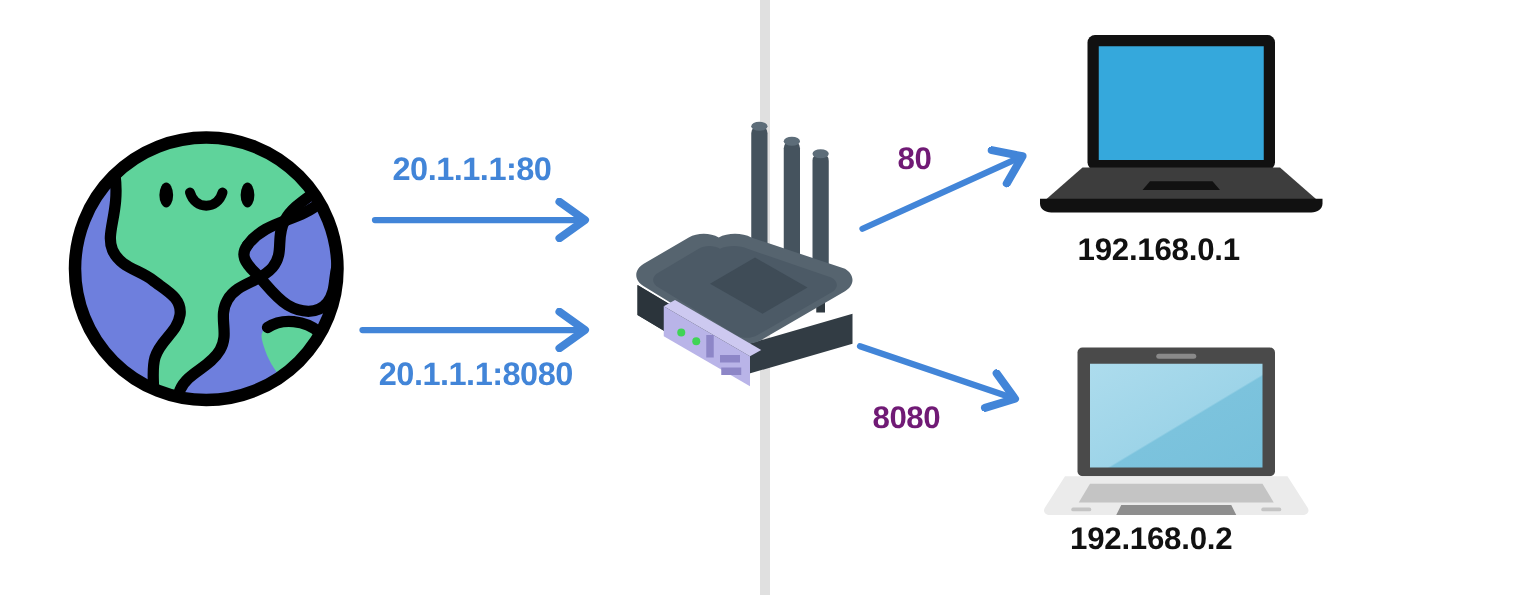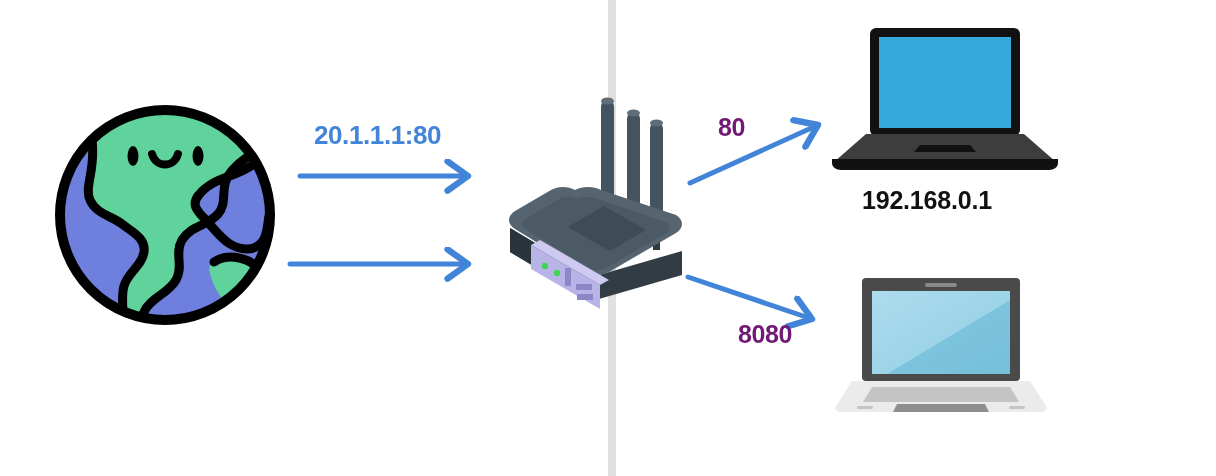--- a/index.html
+++ b/index.html
@@ -40,21 +40,21 @@
     font-size: 25px;
   }
   .label-host {
     color: #111111;
     font-size: 25px;
     letter-spacing: -0.2px;
   }
   #lbl-wan-80   { left: 314px; top: 120px; }
   #lbl-wan-8080 { left: 303px; top: 284px; }
   #lbl-port-80   { left: 718px; top: 113px; }
-  #lbl-port-8080 { left: 698px; top: 320px; margin-left: 40px; }
+  #lbl-port-8080 { left: 698px; top: 320px; }
   #lbl-host-1 { left: 862px; top: 166px; margin-top: 20px; }
   #lbl-host-2 { left: 856px; top: 417px; }
 </style>
 </head>
 <body>
 
 <div id="canvas">
 
   <svg class="layer" viewBox="0 0 1216 476" xmlns="http://www.w3.org/2000/svg">
 
@@ -258,21 +258,23 @@
     <g fill="none" stroke="#4285d8" stroke-width="5" stroke-linecap="round" stroke-linejoin="round">
       <path d="M300 176 L468 176" marker-end="url(#arrowChevron)"></path>
       <path d="M290 264 L468 264" marker-end="url(#arrowChevron)"></path>
       <path d="M690 183 L818 125" marker-end="url(#arrowChevron)"></path>
       <path d="M688 277 L812 319" marker-end="url(#arrowChevron)"></path>
     </g>
   </svg>
 
   <div class="label label-wan" id="lbl-wan-80">20.1.1.1:80</div>
 
+  <div class="label label-wan" id="lbl-wan-8080">20.1.1.1:8080</div>
 
   <div class="label label-port" id="lbl-port-80">80</div>
 
   <div class="label label-port" id="lbl-port-8080">8080</div>
 
   <div class="label label-host" id="lbl-host-1">192.168.0.1</div>
 
+  <div class="label label-host" id="lbl-host-2">192.168.0.2</div>
 
 </div>
 
 </body></html>

